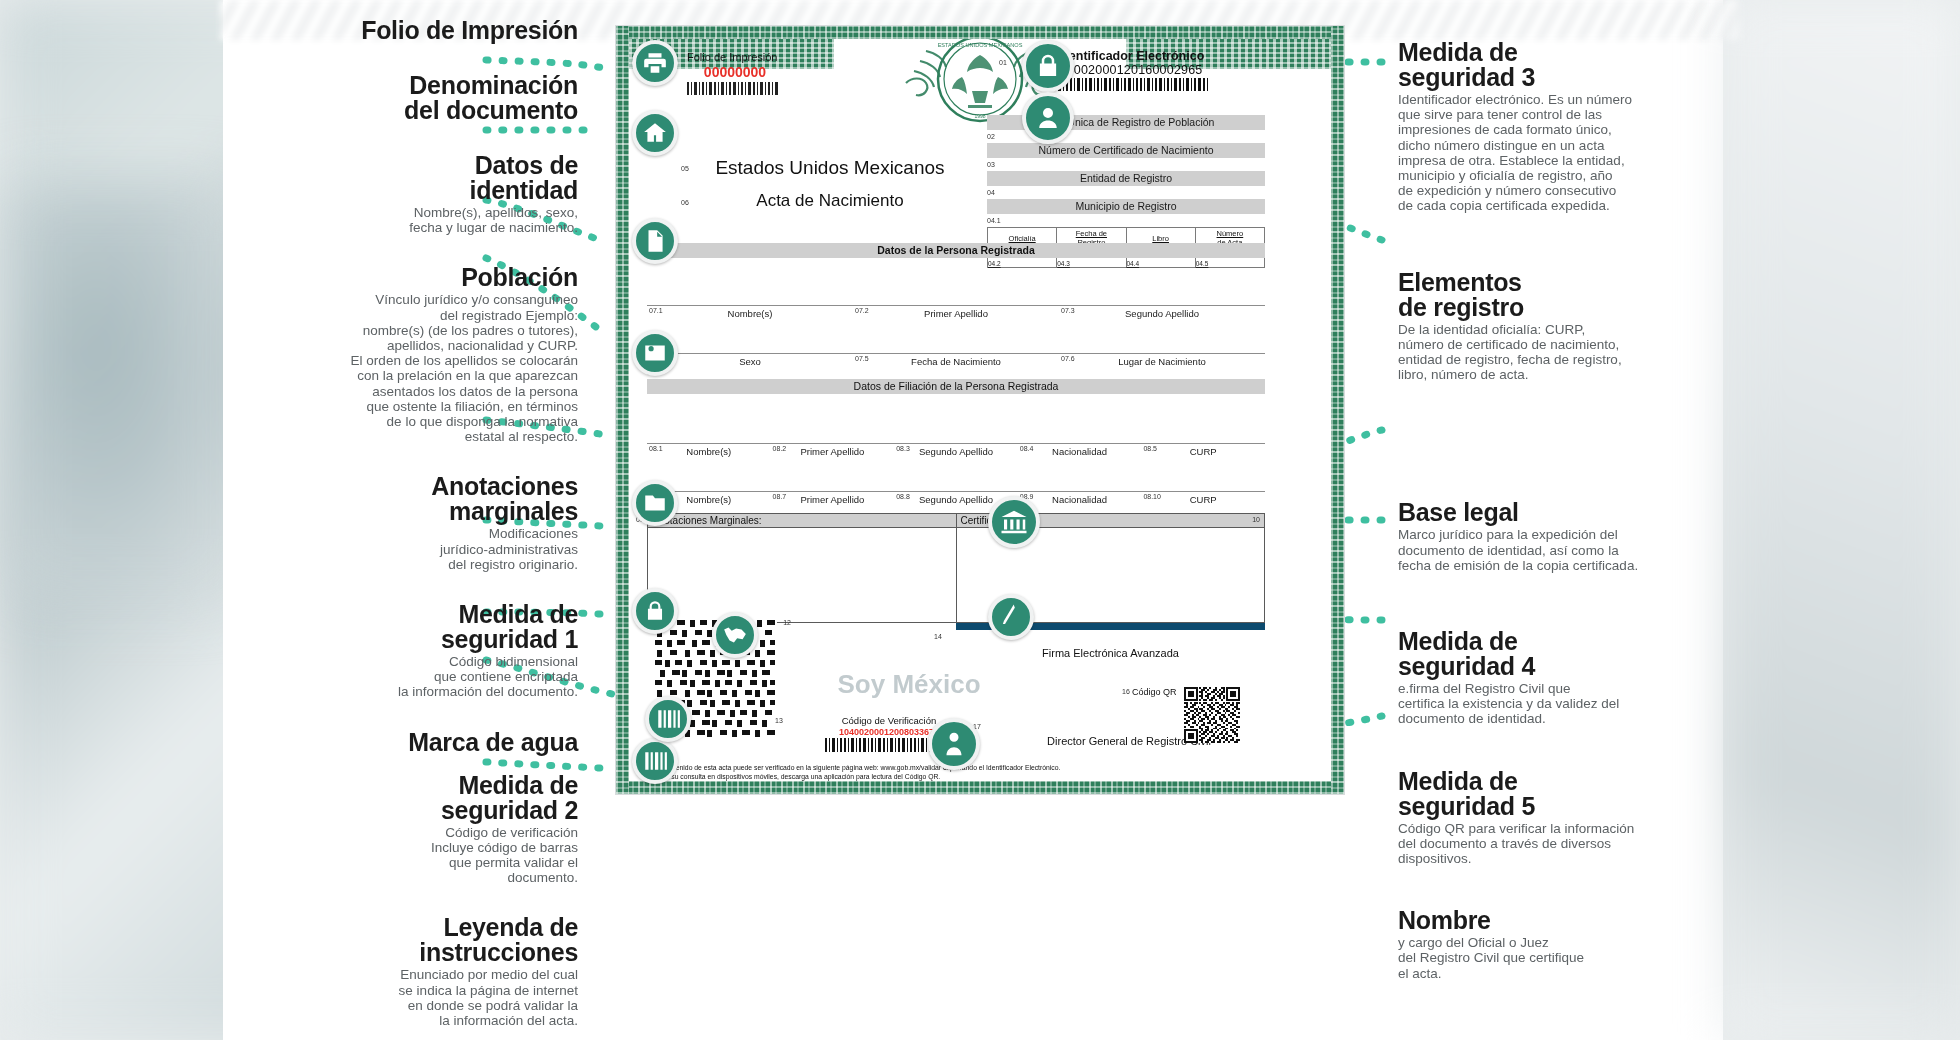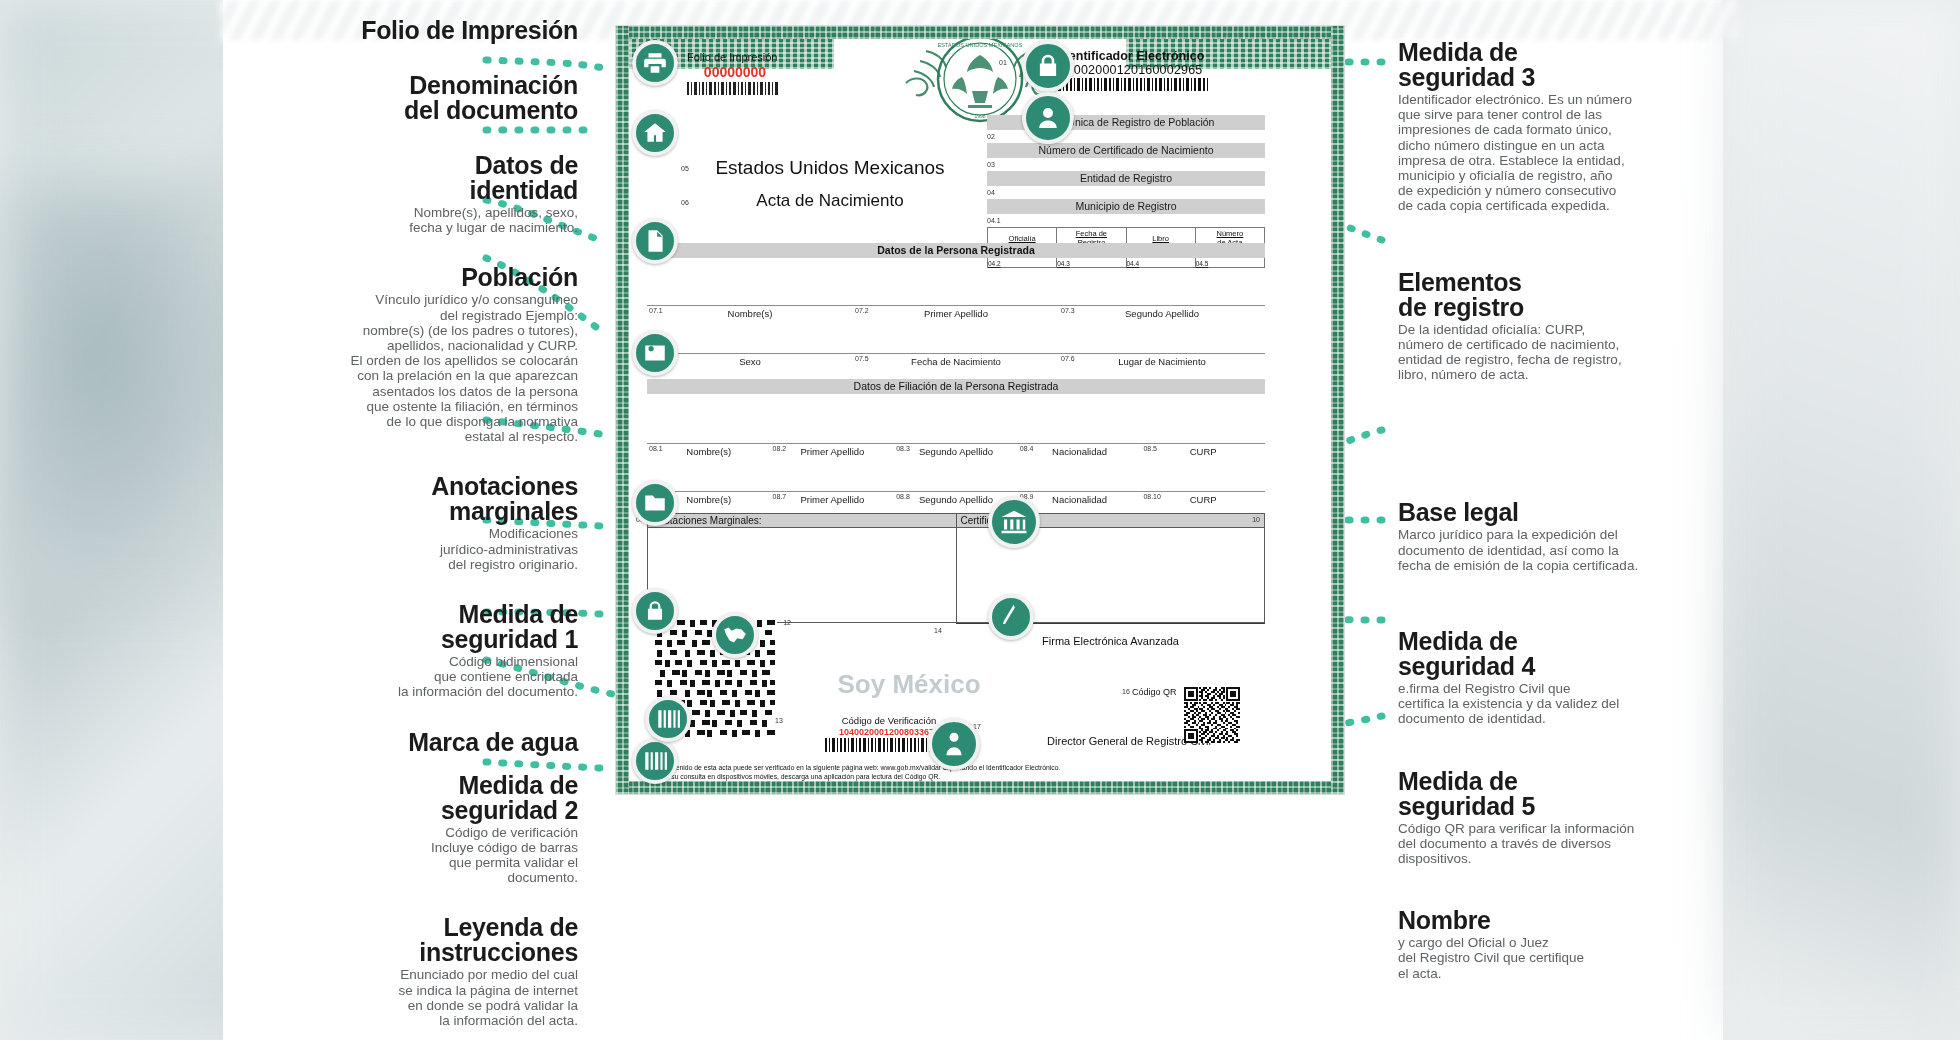--- a/index.html
+++ b/index.html
@@ -571,21 +571,21 @@
       <div style="flex:1;border:1px solid #5a5a5a;position:relative;">
         <div style="background:#cfcfcf;font-size:10px;padding:1px 4px;color:#111;border-bottom:1px solid #5a5a5a;">Anotaciones Marginales:</div>
         <div class="fld-num" style="left:-12px;top:2px;">09</div>
       </div>
       <div style="flex:1;border:1px solid #5a5a5a;border-left:0;position:relative;">
         <div style="background:#cfcfcf;font-size:10px;padding:1px 4px;color:#111;border-bottom:1px solid #5a5a5a;">Certificación:</div>
         <div class="fld-num" style="right:4px;top:2px;">10</div>
       </div>
     </div>
 
-    <div style="position:absolute;left:327px;top:584px;width:309px;text-align:center;border-top:1px solid #0c4a6e;padding-top:11px;">
+    <div style="position:absolute;left:327px;top:584px;width:309px;text-align:center;border-top:7px solid #0c4a6e;padding-top:17px;">
       <div class="fld-num" style="left:-22px;top:3px;">14</div>
       <div style="font-size:11px;color:#111;">Firma Electrónica Avanzada</div>
     </div>
 
     <div style="position:absolute;left:23px;top:578px;width:125px;height:125px;background:#fff;">
       <svg width="125" height="125" viewBox="0 0 50 50" shape-rendering="crispEdges">
         <rect width="50" height="50" fill="#fff"></rect>
         <g fill="#111">
           <rect x="1" y="1" width="3" height="3"></rect>
             <rect x="6" y="1" width="2" height="2"></rect>

